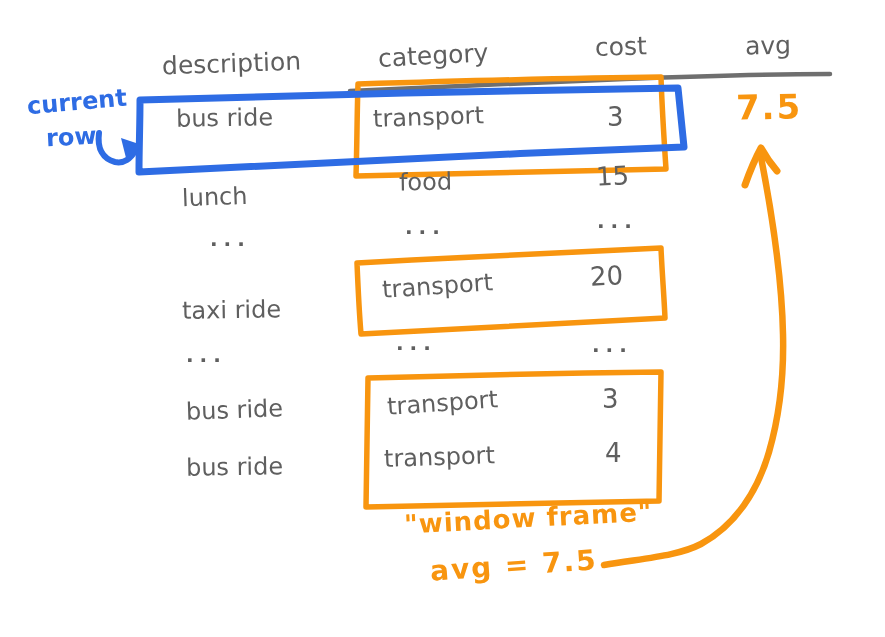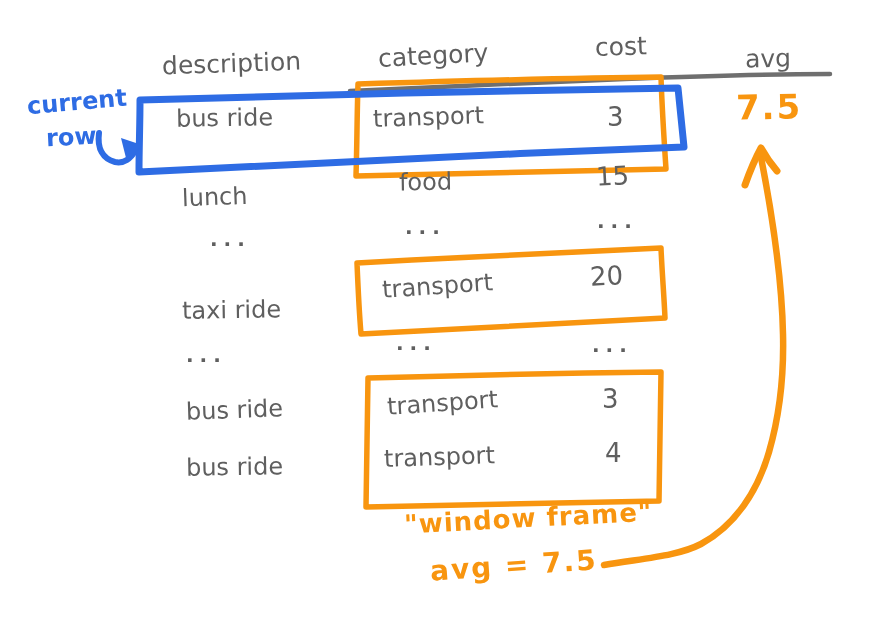--- a/index.html
+++ b/index.html
@@ -63,21 +63,21 @@
     <path d="M 99 133 C 97 149 103 159 115 162 C 124 164 131 158 135 151" fill="none" stroke="var(--blue)" stroke-width="6" stroke-linecap="round"></path>
     <polygon points="142,145 121,138 127,162" fill="var(--blue)"></polygon>
 
     <path d="M 604 565 C 645 558 678 556 701 544 C 736 525 758 490 769 452 C 780 414 784 374 783 334 C 782 282 773 218 760 152" fill="none" stroke="var(--orange)" stroke-width="6.5" stroke-linecap="round"></path>
     <path d="M 745 185 C 750 171 755 159 761 148 C 766 157 771 164 777 171" fill="none" stroke="var(--orange)" stroke-width="7" stroke-linecap="round" stroke-linejoin="round"></path>
   </svg>
 
   <span class="txt hdr" style="left:162px; top:50px; transform:rotate(-2deg);">description</span>
   <span class="txt hdr" style="left:378px; top:42px; transform:rotate(-3deg);">category</span>
   <span class="txt hdr" style="left:595px; top:33px; transform:rotate(-2deg);">cost</span>
-  <span class="txt hdr" style="left:745px; top:45px; transform:rotate(-1deg);">avg</span>
+  <span class="txt hdr" style="left:745px; top:32px; transform:rotate(-1deg);">avg</span>
 
   <span class="txt" style="left:176px; top:105px; transform:rotate(-1deg);">bus ride</span>
   <span class="txt" style="left:373px; top:104px; transform:rotate(-2deg);">transport</span>
   <span class="txt num" style="left:607px; top:103px;">3</span>
 
   <span class="txt" style="left:182px; top:184px; transform:rotate(-2deg);">lunch</span>
   <span class="txt" style="left:399px; top:169px; transform:rotate(-1deg);">food</span>
   <span class="txt num" style="left:596px; top:162px; transform:rotate(-3deg);">15</span>
 
   <span class="txt dots" style="left:210px; top:228px;">...</span>

